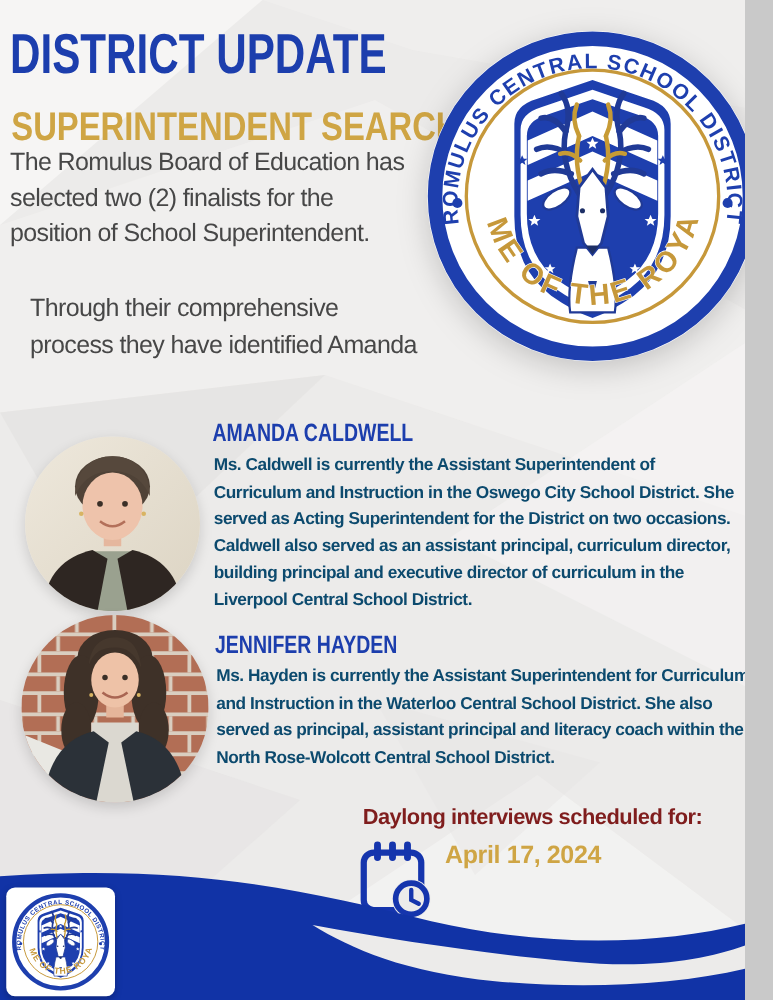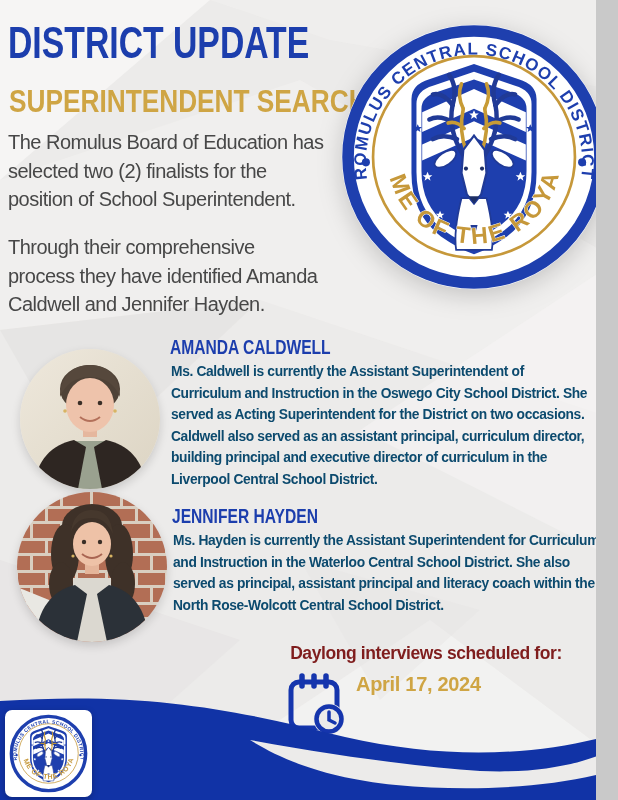--- a/index.html
+++ b/index.html
@@ -9,22 +9,22 @@
   }
   .abs{position:absolute;}
   .condensed{
     font-weight:bold;transform-origin:0 50%;letter-spacing:0;
     font-family:"Liberation Sans",sans-serif;white-space:nowrap;
   }
   .page-title{left:8px;top:20px;font-size:45px;line-height:46px;color:#1c3ead;transform:scaleX(.75);}
   .page-subtitle{left:9px;top:84px;font-size:32px;line-height:34px;color:#cfa544;transform:scaleX(.82);}
   .intro{left:8px;color:#474747;font-size:20px;line-height:28.5px;letter-spacing:-0.5px;font-weight:500;}
   .intro div{white-space:nowrap;}
-  #intro1{top:128px;}
-  #intro2{top:233px;}
+  #intro1{top:116px;}
+  #intro2{top:233px;margin-left:16px;}
   .cand-name{font-size:20px;line-height:21px;color:#1c3ead;transform:scaleX(.78);}
   #name1{left:170px;top:337px;}
   #name2{left:172px;top:506px;}
   .bio{font-weight:bold;color:#0c4a6e;font-size:13.8px;line-height:21.6px;letter-spacing:-0.35px;}
   .bio div{white-space:nowrap;}
   #bio1{left:171px;top:361px;}
   #bio2{left:173px;top:530px;}
   .photo{border-radius:50%;overflow:hidden;box-shadow:0 4px 10px rgba(0,0,0,.15);}
   #photo1{left:20px;top:349px;width:140px;height:140px;}
   #photo2{left:17px;top:492px;width:150px;height:150px;}
@@ -130,21 +130,20 @@
   <div class="abs condensed page-subtitle">SUPERINTENDENT SEARCH</div>
 
   <div class="abs intro" id="intro1">
     <div>The Romulus Board of Education has</div>
     <div>selected two (2) finalists for the</div>
     <div>position of School Superintendent.</div>
   </div>
   <div class="abs intro" id="intro2">
     <div>Through their comprehensive</div>
     <div>process they have identified Amanda</div>
-    <div>Caldwell and Jennifer Hayden.</div>
   </div>
 
   <svg class="abs" id="main-seal" width="268" height="268">
     <use href="#seal-sym" width="268" height="268"></use>
   </svg>
 
   <div class="abs photo" id="photo1">
     <svg width="140" height="140" viewBox="0 0 140 140">
       <defs>
         <linearGradient id="gradA" x1="0" y1="0" x2="1" y2="1">

